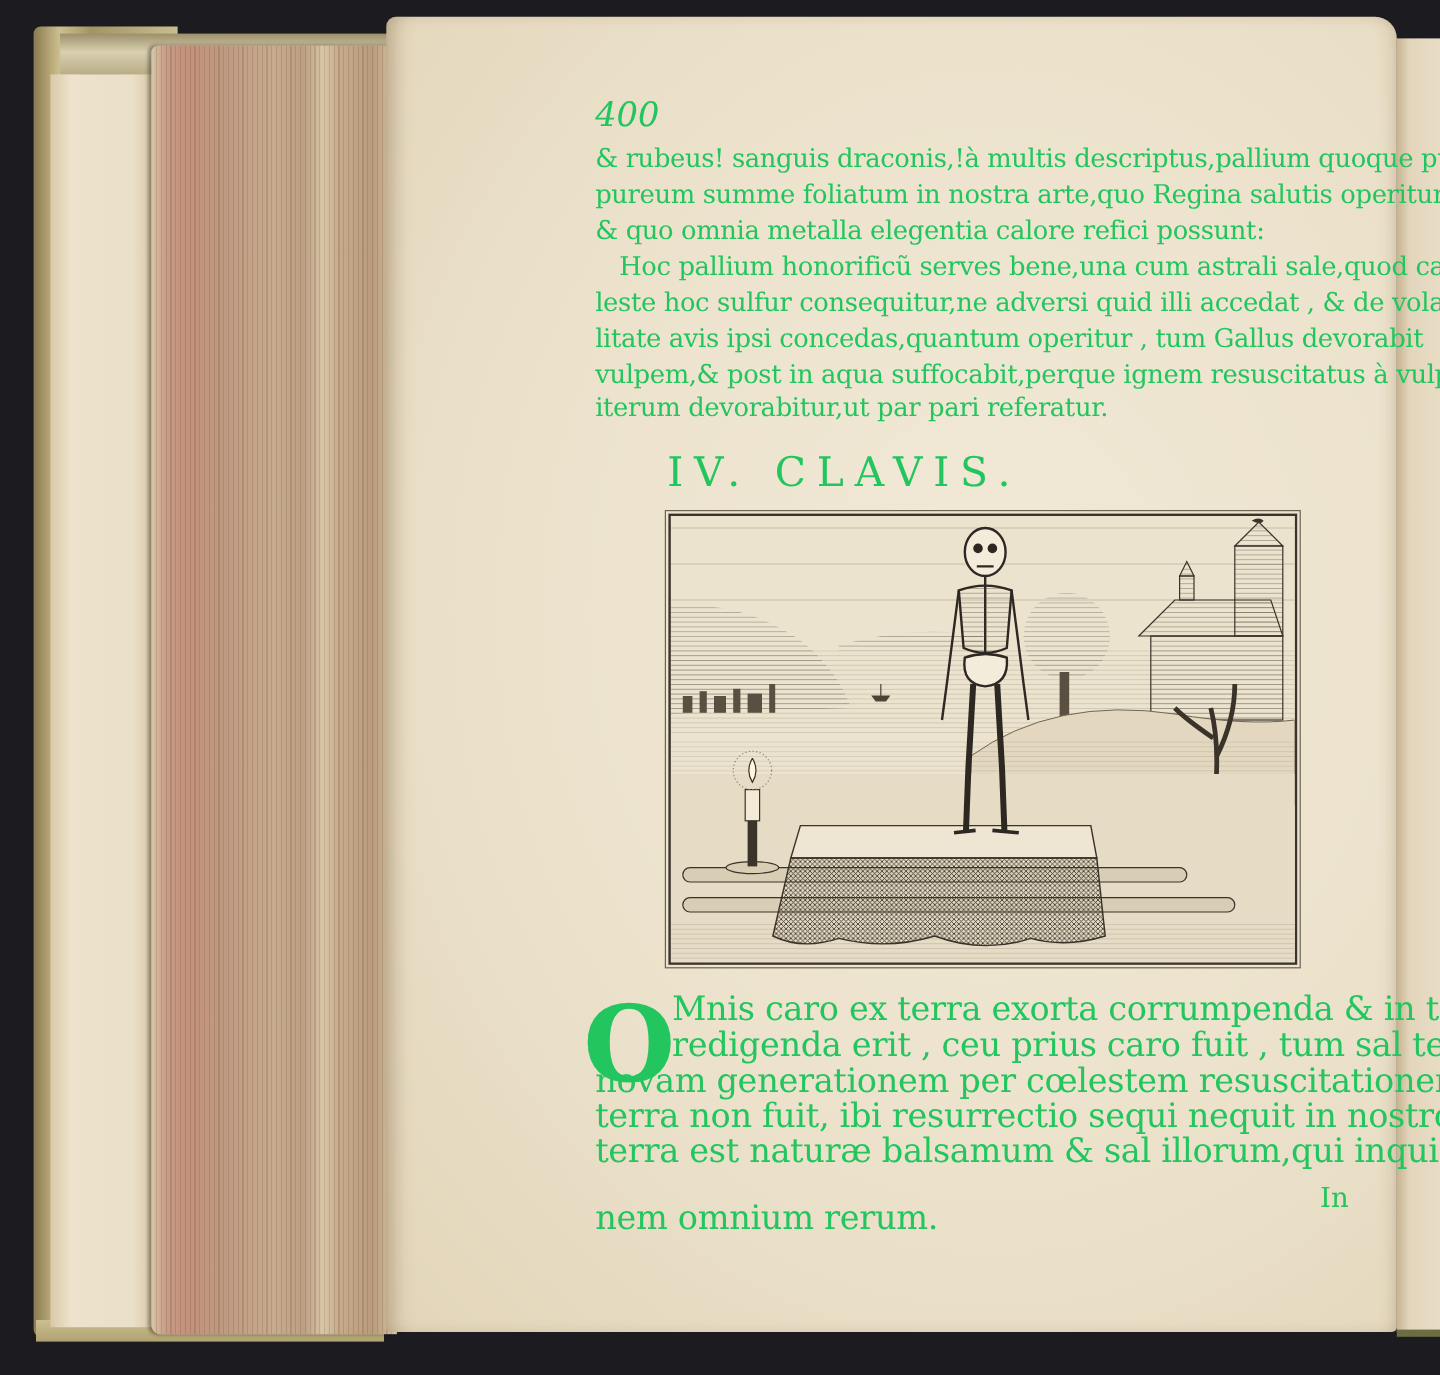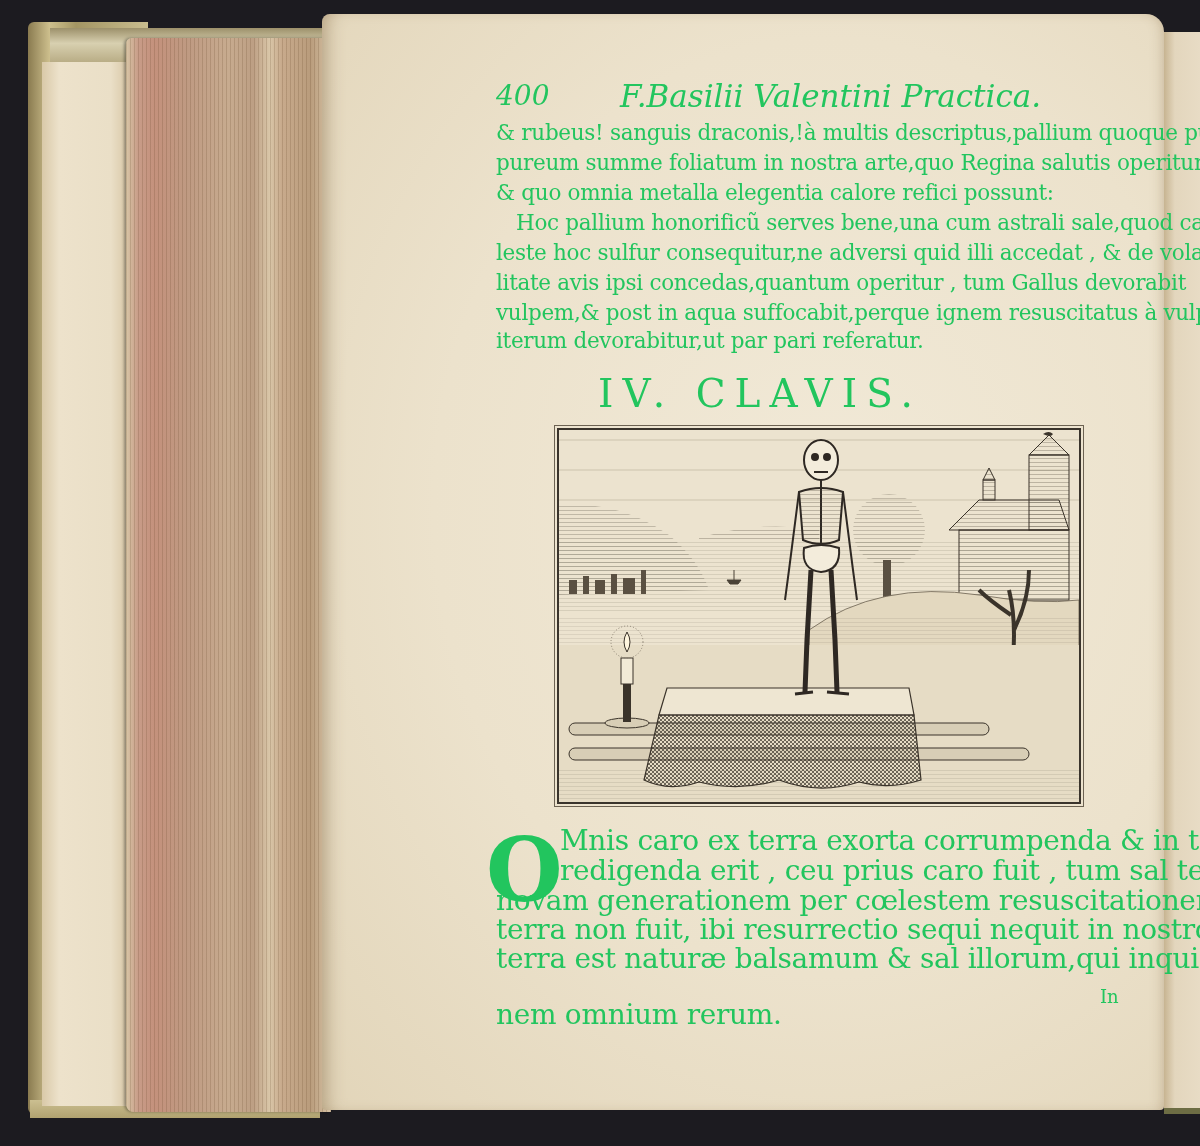--- a/index.html
+++ b/index.html
@@ -60,58 +60,57 @@
     }
     #page-number { position: absolute; left: 0; top: 0; font-size: 28px; }
     #running-title { position: absolute; left: 124px; top: 0; }
     .para-line {
       position: absolute; left: 496px; width: 642px;
       font-size: 21.5px; line-height: 30px; white-space: nowrap;
       text-align: justify; text-align-last: justify; letter-spacing: -0.3px;
     }
     .para-line.last { text-align-last: left; }
     #section-heading {
-      left: 540px; top: 372px; width: 440px; text-align: center;
-      font-size: 39px; letter-spacing: 9px; line-height: 44px;
+      left: 556px; top: 372px; width: 440px; text-align: left;
+      font-size: 34px; letter-spacing: 9px; line-height: 44px;
     }
     
     #engraving {
       left: 557px; top: 428px; width: 520px; height: 372px;
       border: 2px solid #3a342c; outline: 1px solid #6c6252; outline-offset: 2px;
       background: #e9e0cb; overflow: hidden;
     }
     #engraving svg { display: block; }
     #dropcap {
       left: 486px; top: 826px; font-size: 88px; line-height: 88px; font-weight: bold;
     }
     .body-line {
       position: absolute; width: 642px; left: 496px;
       font-size: 28px; line-height: 29px; white-space: nowrap;
       text-align: justify; text-align-last: justify; letter-spacing: -0.3px;
     }
     .body-line.indent { left: 560px; width: 578px; }
     .body-line.last { text-align-last: left; margin-top: 28px; }
-    #catchword { left: 1100px; top: 986px; font-size: 18px; }
+    #catchword { left: 1100px; top: 986px; font-size: 23px; }
   </style>
 </head>
 <body>
 
 <div id="cover" class="abs"></div>
 <div id="cover-top" class="abs"></div>
 <div id="cover-bottom" class="abs"></div>
 <div id="flyleaf" class="abs"></div>
 <div id="page-edges" class="abs"></div>
 <div id="right-strip" class="abs"></div>
 <div id="right-strip-bottom" class="abs"></div>
 
 <div id="page" class="abs"></div>
 
 <div id="running-head" class="abs text">
   <span id="page-number">400</span>
-  <span id="running-title">F.Basilii Valentini Practica.</span>
 </div>
 
 <div>
   <div class="para-line text" style="top:118px">&amp; rubeus! sanguis draconis,!à multis descriptus,pallium quoque pur-</div>
   <div class="para-line text" style="top:148px">pureum summe foliatum in nostra arte,quo Regina salutis operitur,</div>
   <div class="para-line text last" style="top:178px">&amp; quo omnia metalla elegentia calore refici possunt:</div>
 </div>
 
 <div>
   <div class="para-line text" style="top:208px; left:516px; width:622px">Hoc pallium honorificũ serves bene,una cum astrali sale,quod cæ-</div>

